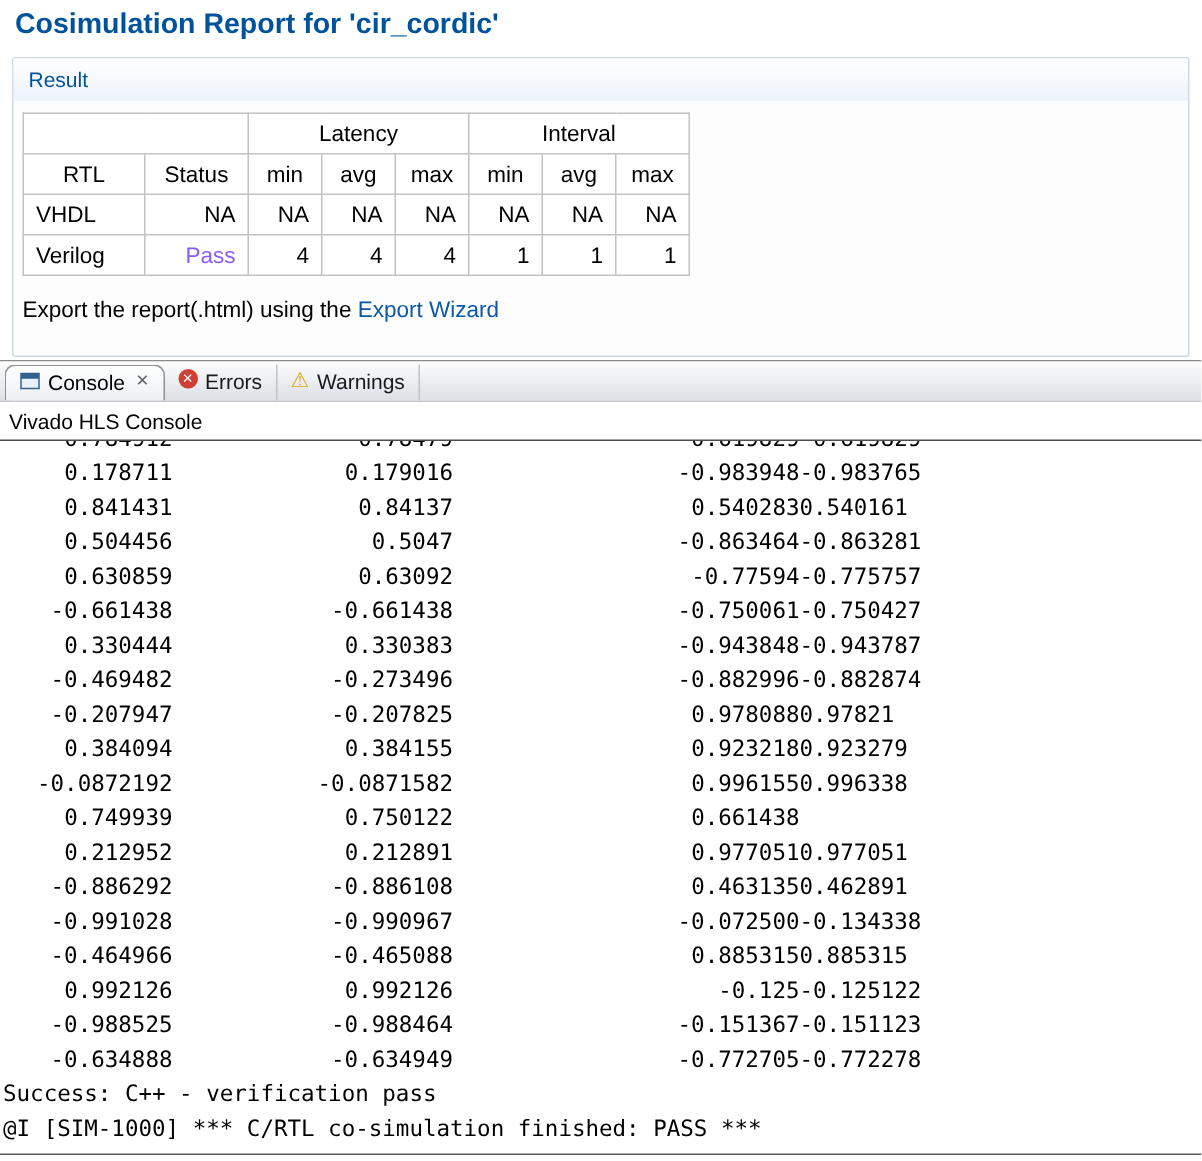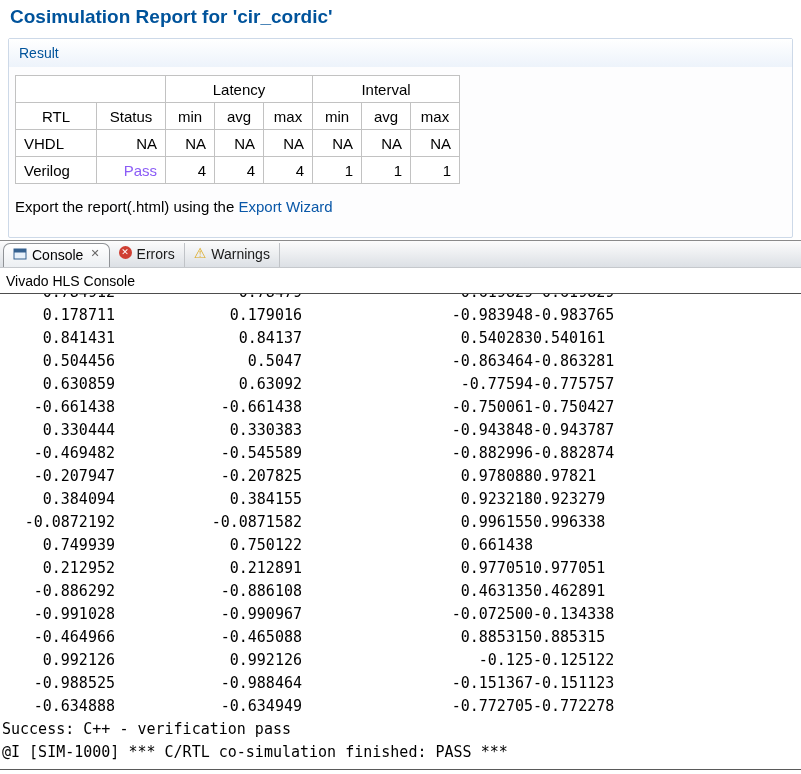--- a/index.html
+++ b/index.html
@@ -178,21 +178,21 @@
 
         <div class="console-line">
           <span class="c1">0.330444</span>
           <span class="c2">0.330383</span>
           <span class="c3">-0.943848</span>
           <span class="c4">-0.943787</span>
         </div>
 
         <div class="console-line">
           <span class="c1">-0.469482</span>
-          <span class="c2">-0.545589</span>
+          <span class="c2">-0.273496</span>
           <span class="c3">-0.882996</span>
           <span class="c4">-0.882874</span>
         </div>
 
         <div class="console-line">
           <span class="c1">-0.207947</span>
           <span class="c2">-0.207825</span>
           <span class="c3">0.978088</span>
           <span class="c4">0.97821</span>
         </div>

